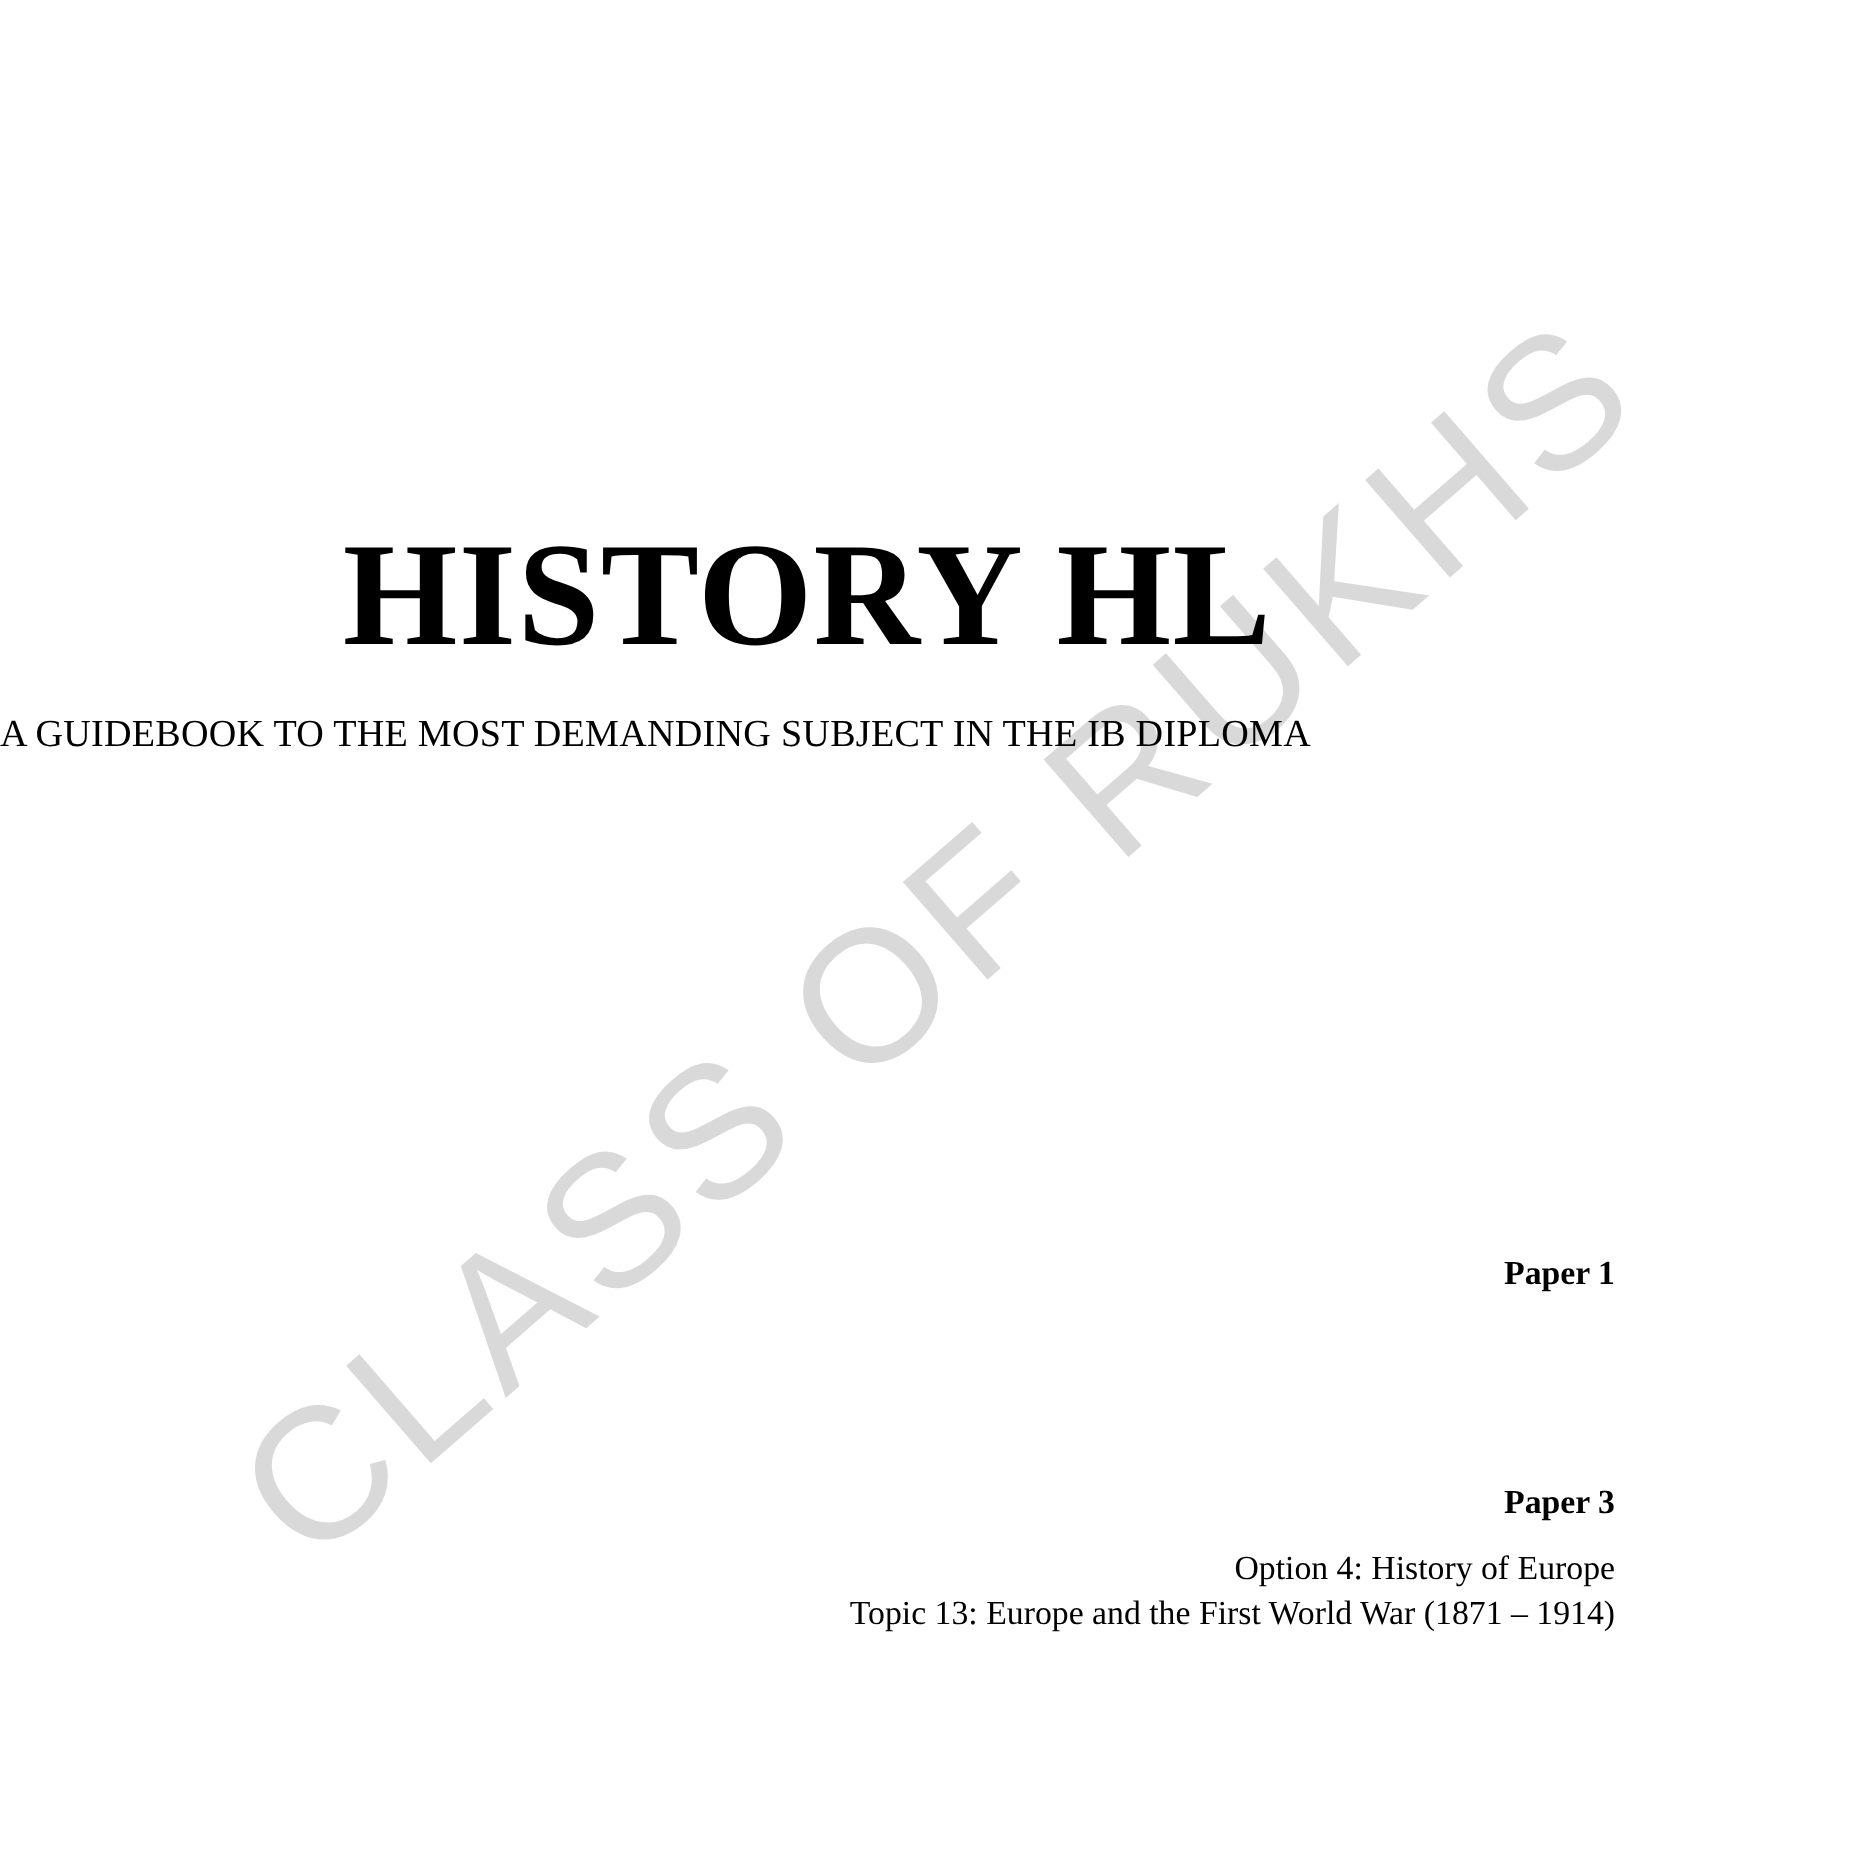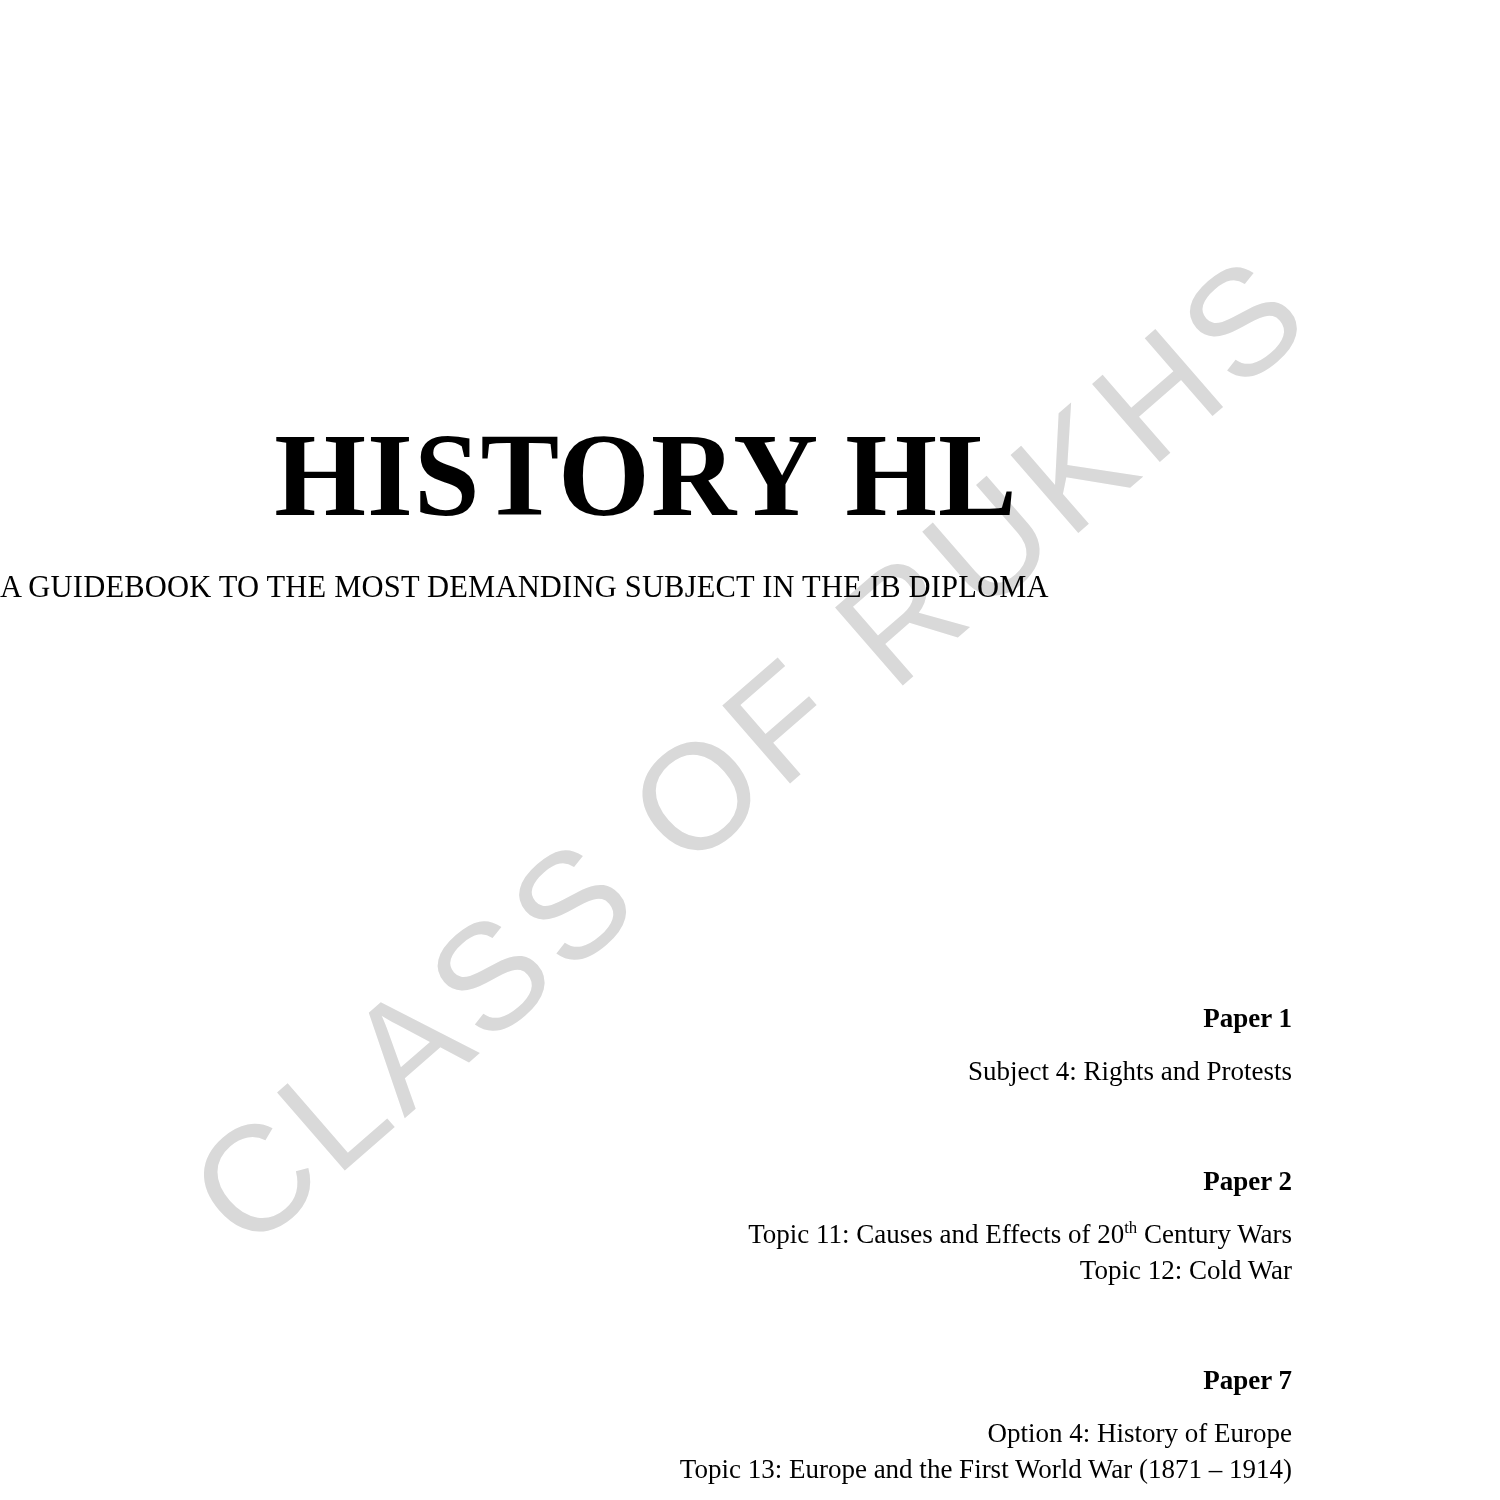--- a/index.html
+++ b/index.html
@@ -129,39 +129,29 @@
 <div id="page">
 
   <div class="doc-title">HISTORY HL</div>
 
   <div class="doc-subtitle">A GUIDEBOOK TO THE MOST DEMANDING SUBJECT IN THE IB DIPLOMA</div>
 
   <div class="papers">
 
     <div class="paper-block">
       <p class="paper-heading">Paper 1</p>
-      <div class="paper-lines">
-        <p class="paper-line">Subject 4: Rights and Protests</p>
-      </div>
     </div>
 
     <div class="gap-after-lines"></div>
 
-    <div class="paper-block">
-      <p class="paper-heading">Paper 2</p>
-      <div class="paper-lines">
-        <p class="paper-line">Topic 11: Causes and Effects of 20<sup>th</sup> Century Wars</p>
-        <p class="paper-line">Topic 12: Cold War</p>
-      </div>
-    </div>
 
     <div class="gap-after-lines"></div>
 
     <div class="paper-block">
-      <p class="paper-heading">Paper 7</p>
+      <p class="paper-heading">Paper 3</p>
       <div class="paper-lines">
         <p class="paper-line">Option 4: History of Europe</p>
         <p class="paper-line">Topic 13: Europe and the First World War (1871 – 1914)</p>
       </div>
     </div>
 
   </div>
 </div>
 
 </body></html>

